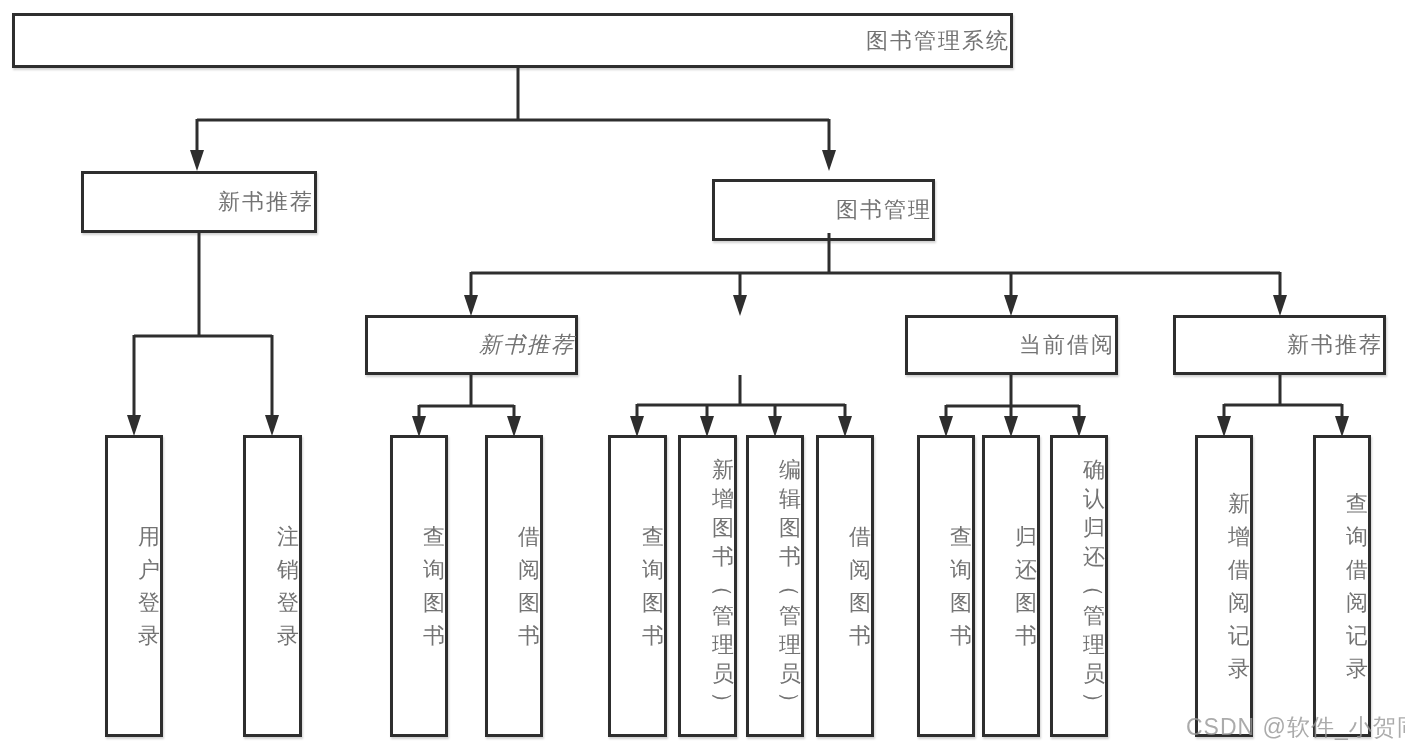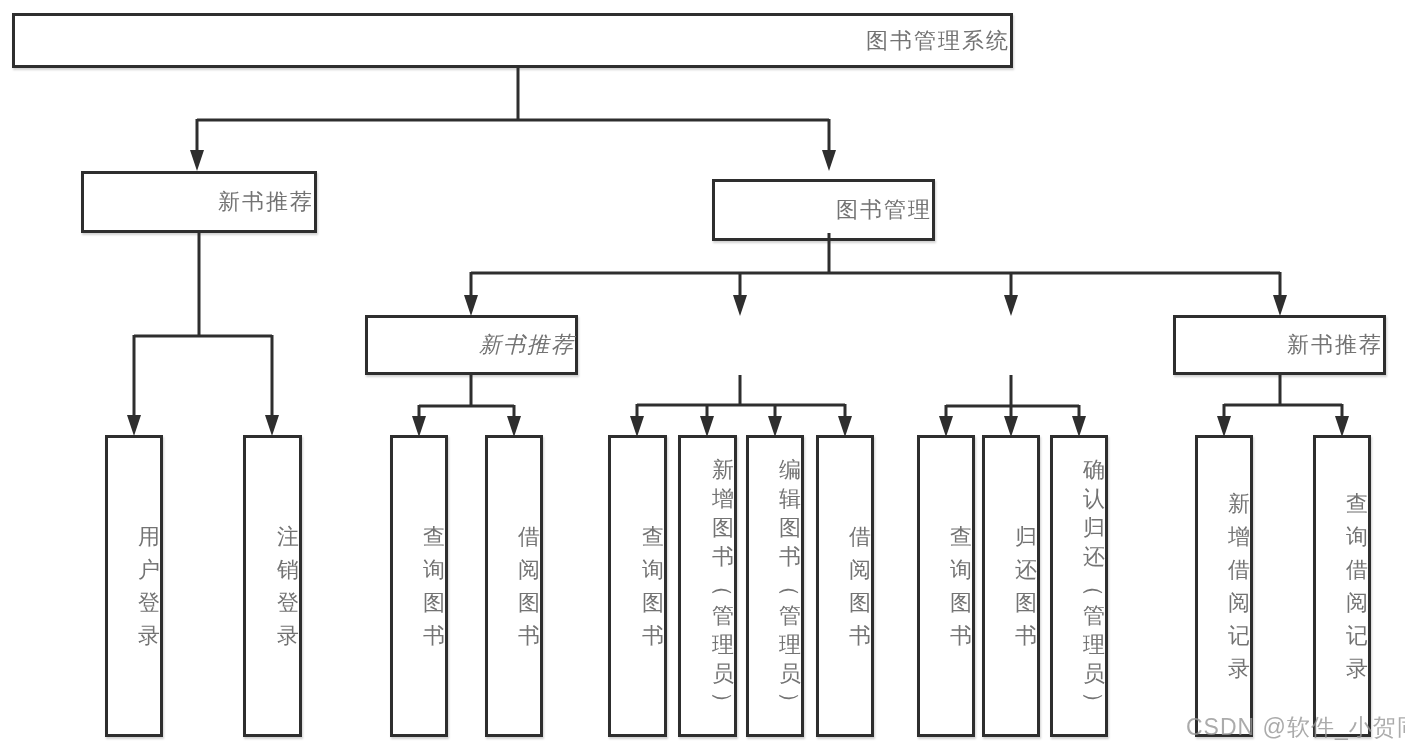--- a/index.html
+++ b/index.html
@@ -53,20 +53,23 @@
   <div class="node h-node" style="left:81px;top:171px;width:236px;height:62px;">
     <span>新书推荐</span>
   </div>
   <div class="node h-node" style="left:712px;top:171px;width:223px;height:62px;margin-top:8px;">
     <span>图书管理</span>
   </div>
 
   <div class="node h-node" style="left:365px;top:315px;width:213px;height:60px;font-style:italic;">
     <span>新书推荐</span>
   </div>
+  <div class="node h-node" style="left:905px;top:315px;width:213px;height:60px;">
+    <span>当前借阅</span>
+  </div>
   <div class="node h-node" style="left:1173px;top:315px;width:213px;height:60px;">
     <span>新书推荐</span>
   </div>
 
   <div class="node v-node" style="left:105px;top:435px;width:58px;height:302px;">
     <span class="v-label">
         <span class="vchar">用</span>
         <span class="vchar">户</span>
         <span class="vchar">登</span>
         <span class="vchar">录</span>

